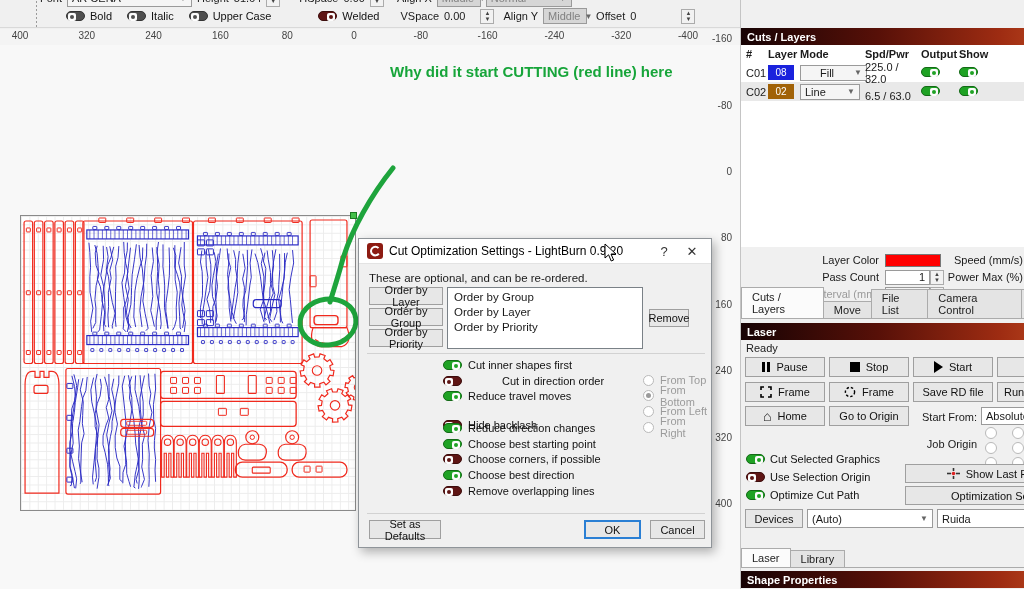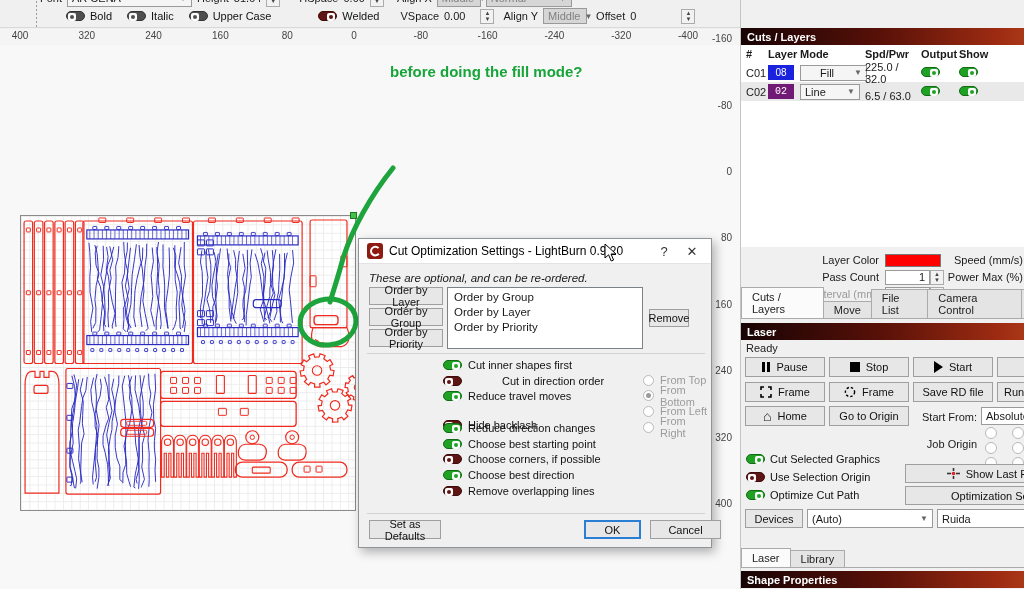--- a/index.html
+++ b/index.html
@@ -508,34 +508,34 @@
         <span style="top: 453px; left: 0px;">400</span>
       </div>
 
     <svg class="abs" style="left:280px; top:105px; width:140px; height:200px; overflow:visible;" viewBox="0 0 140 200">
       <path d="M113 18 C 92 44, 71 80, 62 112 C 58 127, 53 142, 50 152" fill="none" stroke="#1ea43c" stroke-width="5" stroke-linecap="round"></path>
       <ellipse cx="48" cy="172" rx="28" ry="23" fill="none" stroke="#1ea43c" stroke-width="5" transform="rotate(-7 48 172)"></ellipse>
     </svg>
   </div>
 
   <div id="annotation">
-    <div>before doing the fill mode?</div>
+    <div>Why did it start CUTTING (red line) here</div>
   </div>
 
   <div id="dialog">
     <div id="dlg-title">
       <svg width="16" height="16" viewBox="0 0 16 16">
         <rect x="0" y="0" width="16" height="16" rx="3" fill="#8d1b12"></rect>
         <path d="M11.5 5.2 A4.3 4.3 0 1 0 11.8 10.6" fill="none" stroke="#fff" stroke-width="2"></path>
       </svg>
       <span class="t">Cut Optimization Settings - LightBurn 0.9.20</span>
       <span class="wbtn">?</span>
       <span class="wbtn">✕</span>
     </div>
-    <div class="abs" style="left:10px; top:33px; font-size:11.5px;font-style:italic;">These are optional, and can be re-ordered.</div>
+    <div class="abs" style="left:10px; top:33px; font-size:11.5px;">These are optional, and can be re-ordered.</div>
     <div id="order-buttons">
         <button class="btn orderbtn" style="top: 48px;">Order by Layer</button>
         <button class="btn orderbtn" style="top: 69px;">Order by Group</button>
         <button class="btn orderbtn" style="top: 90px;">Order by Priority</button>
       </div>
     <div id="order-list">
         <div>Order by Group</div>
         <div>Order by Layer</div>
         <div>Order by Priority</div>
       </div>
@@ -611,21 +611,21 @@
           <span>From Left</span>
         </div>
         <div class="drad" style="top: 181.1px;">
           <span class="radio"></span>
           <span>From Right</span>
         </div>
       </div>
     <div class="dlg-sep" style="top:274px;"></div>
     <button class="btn abs" style="left:10px; top:281px; width:72px; height:19px;">Set as Defaults</button>
     <button class="btn abs" style="left:225px; top:281px; width:57px; height:19px; border:2px solid #2a7fd4;">OK</button>
-    <button class="btn abs" style="left:291px; top:281px; width:71px; height:19px;">Cancel</button>
+    <button class="btn abs" style="left:291px; top:281px; width:55px; height:19px;">Cancel</button>
   </div>
 
   <svg class="abs" style="left:604px; top:243px; width:14px; height:20px; z-index:40;" viewBox="0 0 14 20">
     <path d="M1 1 L1 15 L4.6 11.8 L7.2 18 L9.6 17 L7 11 L12 11 Z" fill="#fff" stroke="#000" stroke-width="1"></path>
   </svg>
 
   <div id="rightpanel">
     <div class="hdrbar abs" style="left:0; top:28px; width:360px; height:17px;">Cuts / Layers</div>
 
     <div class="abs" style="left:0; top:45px; width:360px; height:18px; background:#fff; display:flex; align-items:center; padding-left:5px; font-weight:bold;">
@@ -648,21 +648,21 @@
               <span class="arr">▼</span>
             </span>
           </span>
           <span style="width:56px;">225.0 / 32.0</span>
           <span style="width:38px;"><span class="tg on"><i></i></span></span>
           <span style="width:34px;"><span class="tg on"><i></i></span></span>
         </div>
         <div class="crow">
           <span style="width:22px;">C02</span>
           <span style="width:32px;">
-            <span class="chip" style="background:#701a75;font-family:Liberation Mono, monospace;">02</span>
+            <span class="chip" style="background:#a16207;">02</span>
           </span>
           <span style="width:65px;">
             <span class="combo" style="width:60px;height:16px;">
               <span>Line</span>
               <span class="arr">▼</span>
             </span>
           </span>
           <span style="width:56px;margin-top:8px;">6.5 / 63.0</span>
           <span style="width:38px;"><span class="tg on"><i></i></span></span>
           <span style="width:34px;"><span class="tg on"><i></i></span></span>

